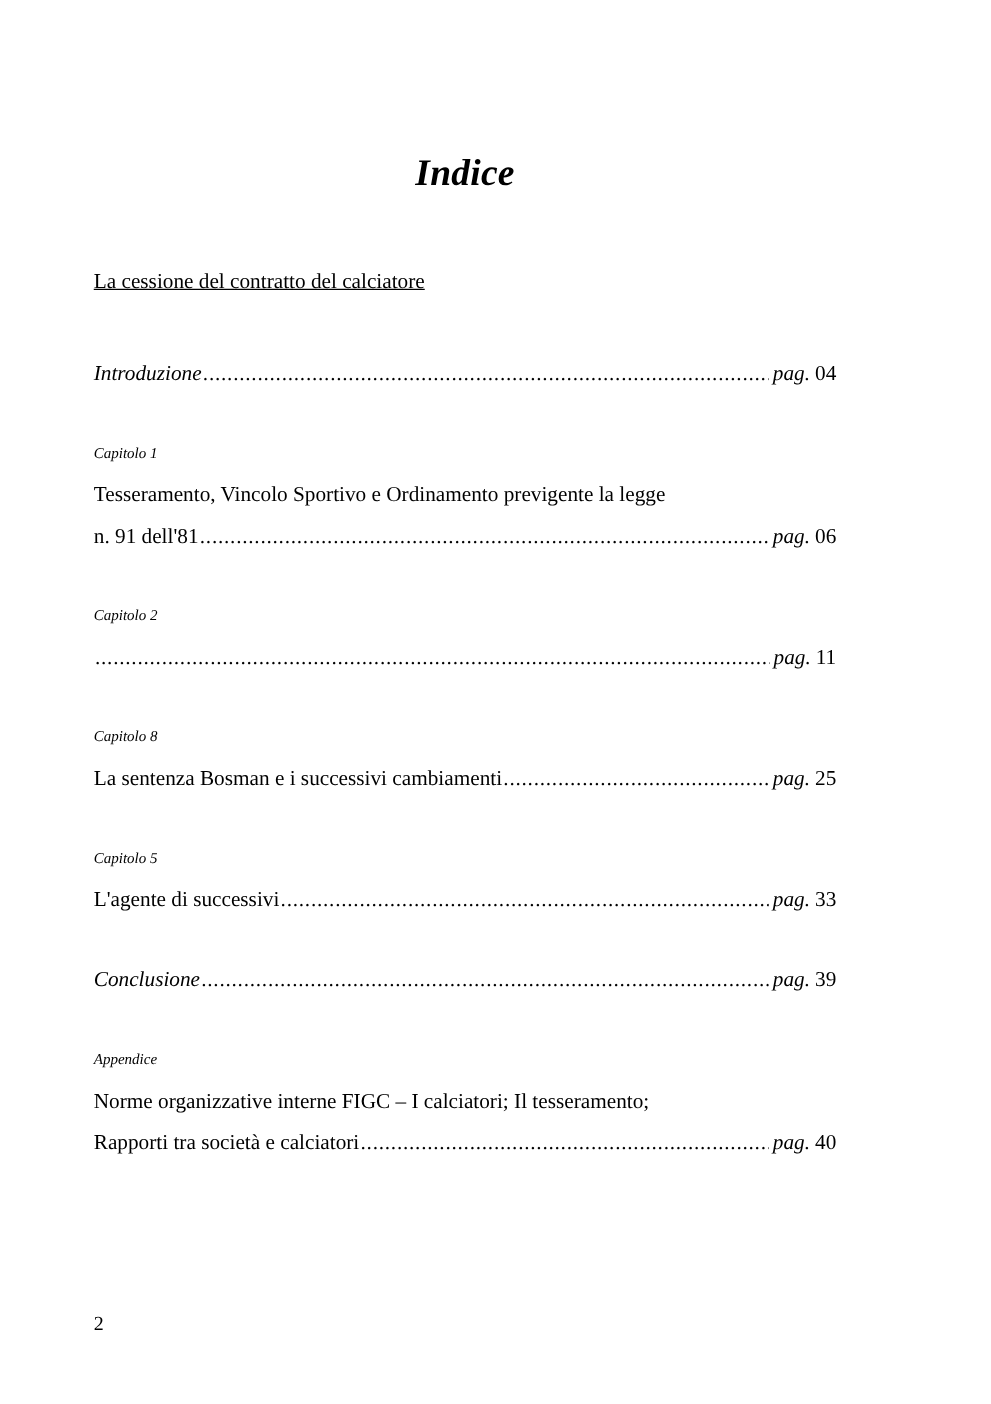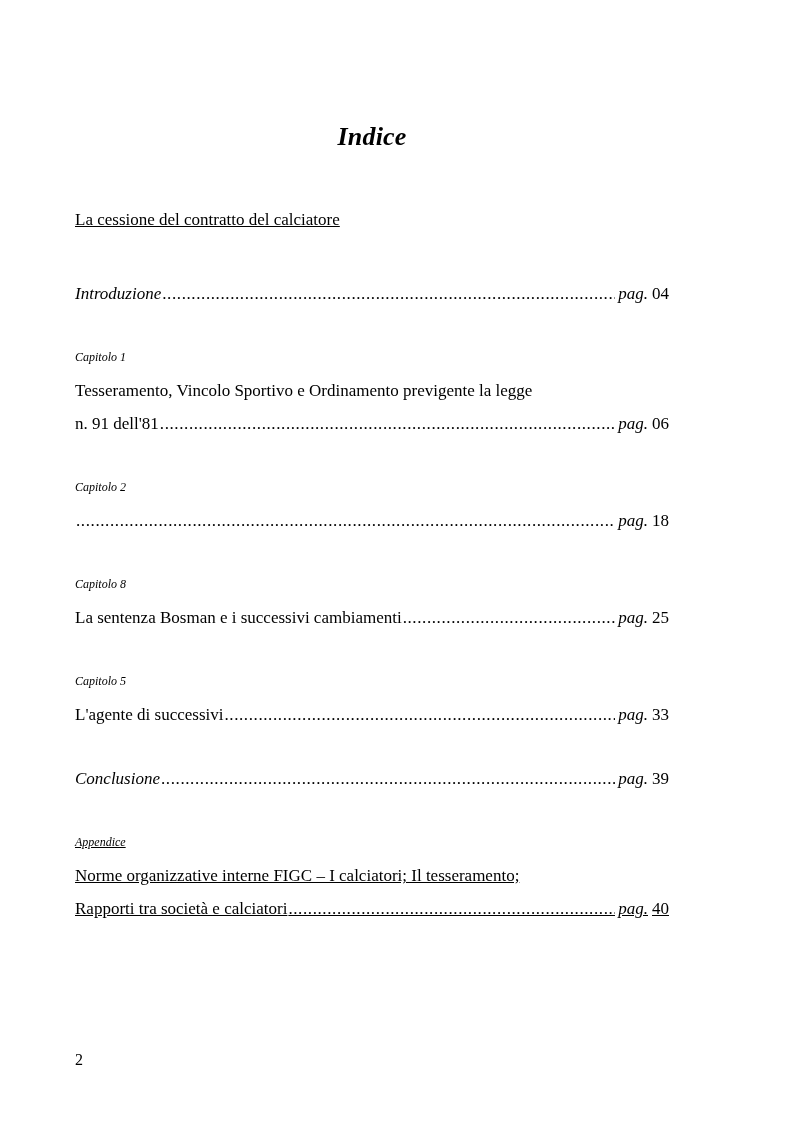--- a/index.html
+++ b/index.html
@@ -31,21 +31,21 @@
     left: 75px;
     top: 0;
     width: 594px;   
   }
 
   
   .doc-title {
     margin: 0;
     padding-top: 122px;
     text-align: center;
-    font-size: 26px;
+    font-size: 30px;
     font-weight: bold;
     font-style: italic;
     letter-spacing: .2px;
     line-height: 1.15;
   }
 
   
   .doc-subtitle {
     margin: 0;
     padding-top: 58px;
@@ -61,21 +61,21 @@
   .toc {
     margin: 0;
     padding: 0;
     list-style: none;
     padding-top: 47px;
   }
 
   .toc-block {
     margin: 0 0 31px 0;
   }
-  .toc-block:last-child { margin-bottom: 1px; text-decoration: underline; }
+  .toc-block:last-child { margin-bottom: 1px; }
 
   .toc-line {
     display: flex;
     align-items: baseline;
     font-size: 17px;
     line-height: 33px;
     white-space: nowrap;
   }
 
   
@@ -163,21 +163,21 @@
           <div class="toc-line">
             <span class="entry-label">n. 91 dell'81</span>
             <span class="leader"></span>
             <span class="pageref"><span class="pag">pag.</span><span class="num">06</span></span>
           </div>
         </li>
         <li class="toc-block">
           <div class="section-label">Capitolo 2</div>
           <div class="toc-line">
             <span class="leader"></span>
-            <span class="pageref"><span class="pag">pag.</span><span class="num">18</span></span>
+            <span class="pageref"><span class="pag">pag.</span><span class="num">11</span></span>
           </div>
         </li>
         <li class="toc-block">
           <div class="section-label">Capitolo 8</div>
           <div class="toc-line">
             <span class="entry-label">La sentenza Bosman e i successivi cambiamenti</span>
             <span class="leader"></span>
             <span class="pageref"><span class="pag">pag.</span><span class="num">25</span></span>
           </div>
         </li>

